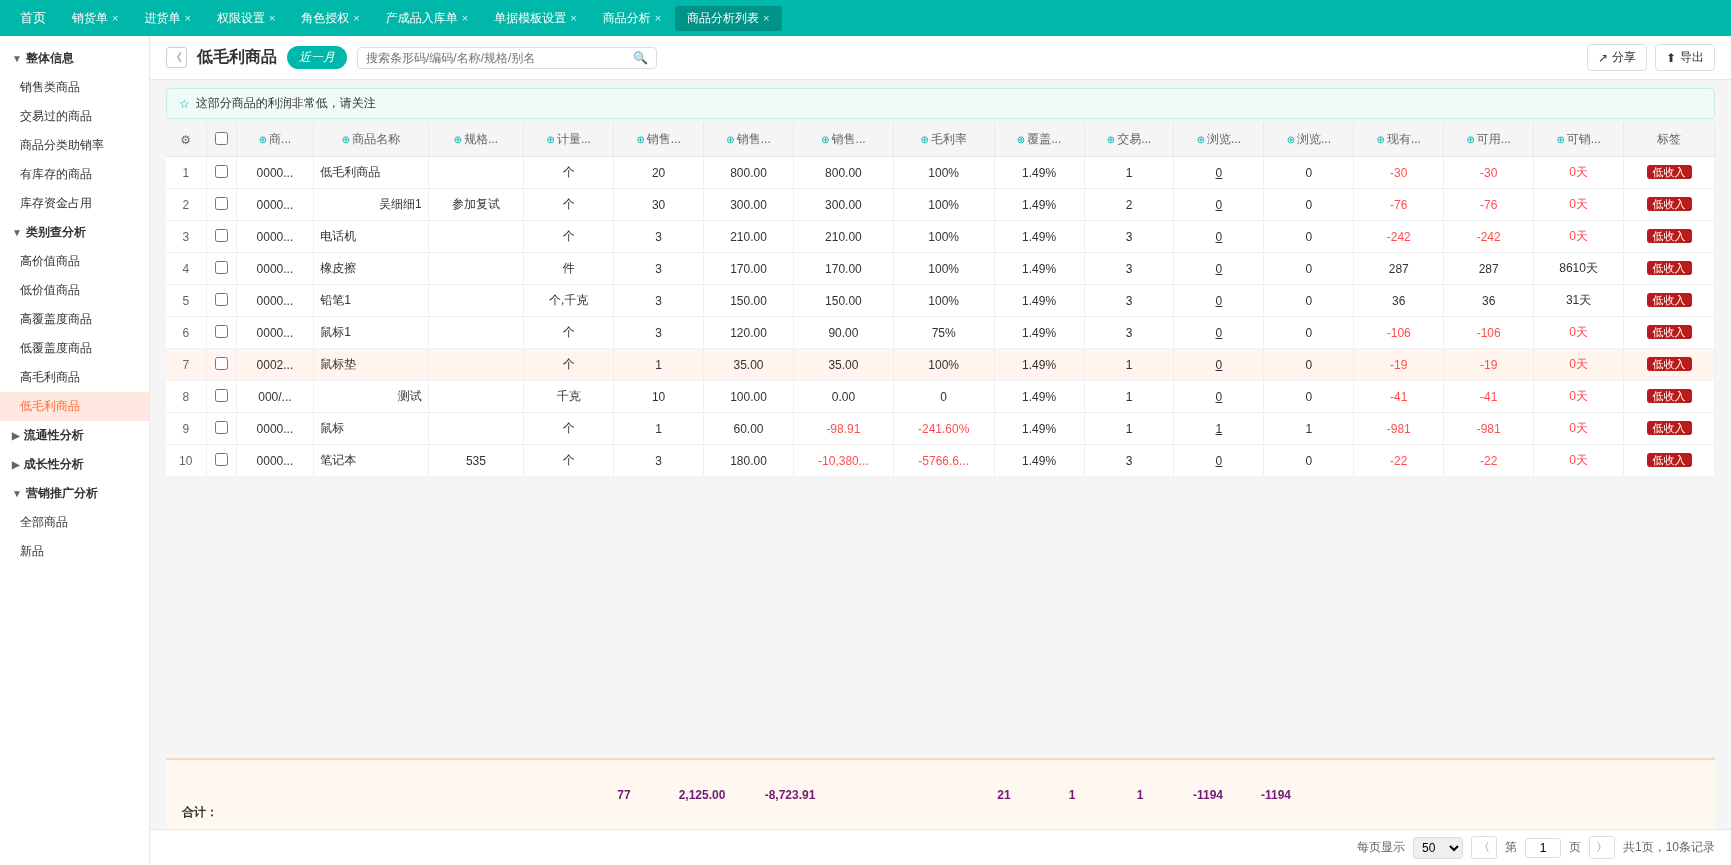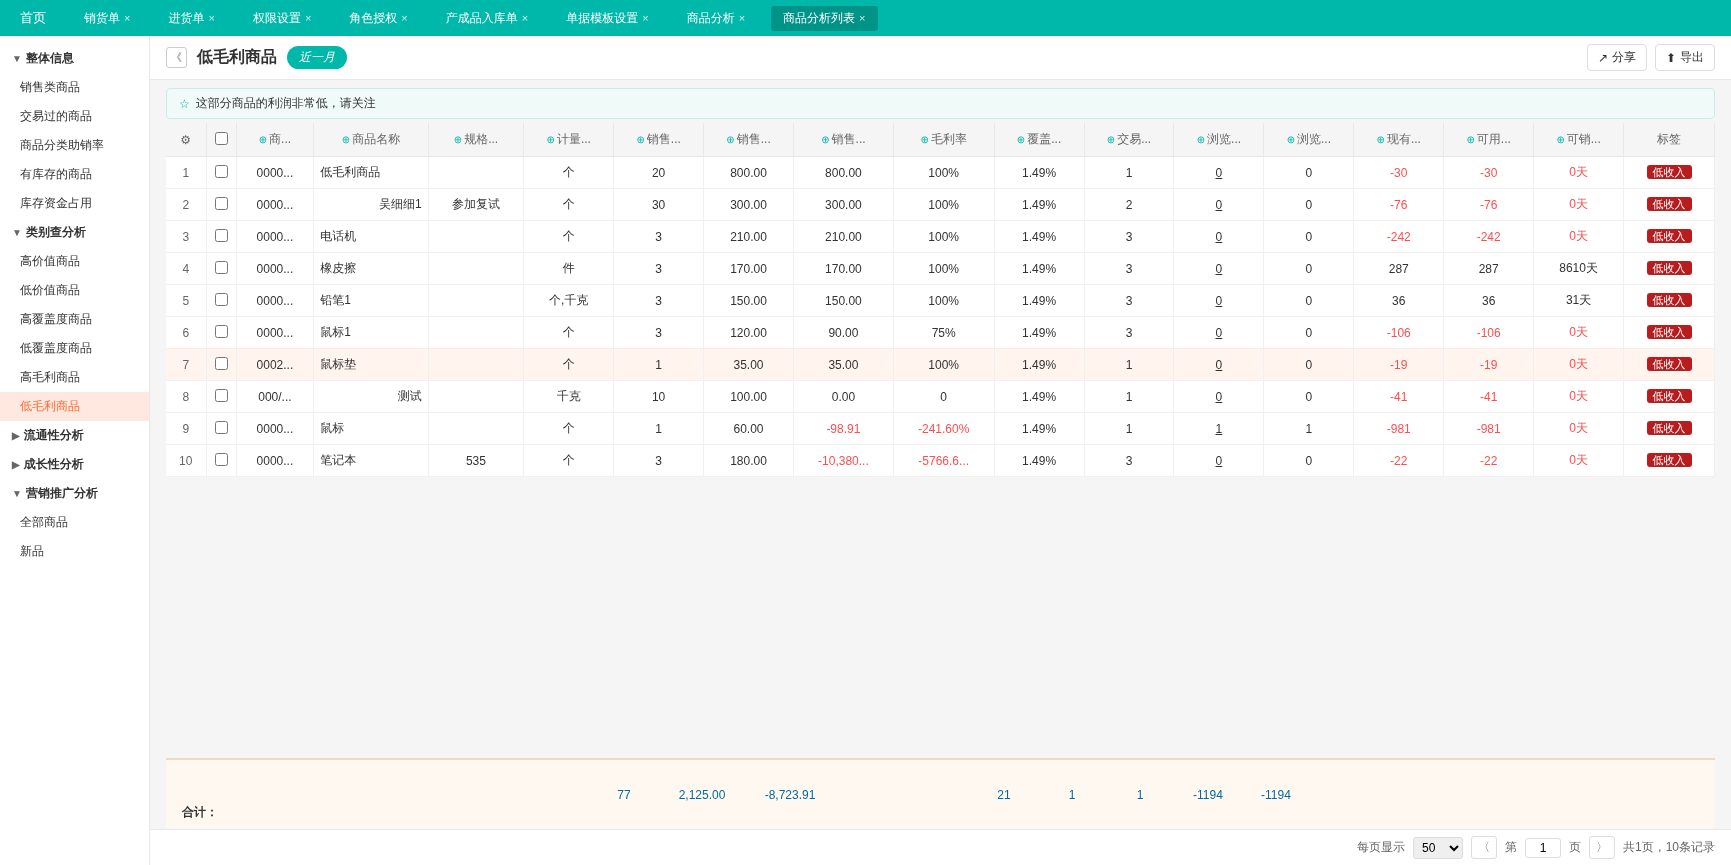--- a/index.html
+++ b/index.html
@@ -5,21 +5,21 @@
     * { box-sizing: border-box; margin: 0; padding: 0; font-family: 'Microsoft YaHei', Arial, sans-serif; font-size: 12px; }
     body { background: #f5f5f5; overflow-x: hidden; }
     
     
     .top-nav {
       background: #00b8a9;
       display: flex;
       align-items: center;
       height: 36px;
       padding: 0 8px;
-      gap: 14px;
+      gap: 2px;
     }
     .nav-item {
       color: #fff;
       padding: 4px 12px;
       cursor: pointer;
       border-radius: 3px;
       white-space: nowrap;
       font-size: 13px;
     }
     .nav-item.active { background: rgba(0,0,0,0.2); }
@@ -194,21 +194,21 @@
     .table-footer {
       background: #fff8f0;
       border-top: 2px solid #f0d9c0;
       padding: 8px 16px;
       display: flex;
       align-items: center;
       gap: 8px;
       margin: 0 16px;
     }
     .footer-label { font-weight: bold; color: #333; margin-top: 36px; }
-    .footer-cell { text-align: center; color: #0369a1; }
+    .footer-cell { text-align: center; color: #701a75; font-weight: bold; }
     
     
     .pagination {
       background: #fff;
       padding: 6px 16px;
       display: flex;
       align-items: center;
       justify-content: flex-end;
       gap: 8px;
       border-top: 1px solid #e8e8e8;
@@ -327,20 +327,24 @@
     <div class="sidebar-item">全部商品</div>
     <div class="sidebar-item">新品</div>
   </aside>
 
   <main class="main-content">
 
     <div class="page-header">
       <button class="collapse-btn">《</button>
       <h1 class="page-title">低毛利商品</h1>
       <button class="period-btn">近一月</button>
+      <div class="search-box">
+        <input type="text" placeholder="搜索条形码/编码/名称/规格/别名" style="">
+        <span class="search-icon">🔍</span>
+      </div>
       <div class="header-actions">
         <button class="action-btn">
           <span>↗</span>
           <span>分享</span>
         </button>
         <button class="action-btn">
           <span>⬆</span>
           <span>导出</span>
         </button>
       </div>

